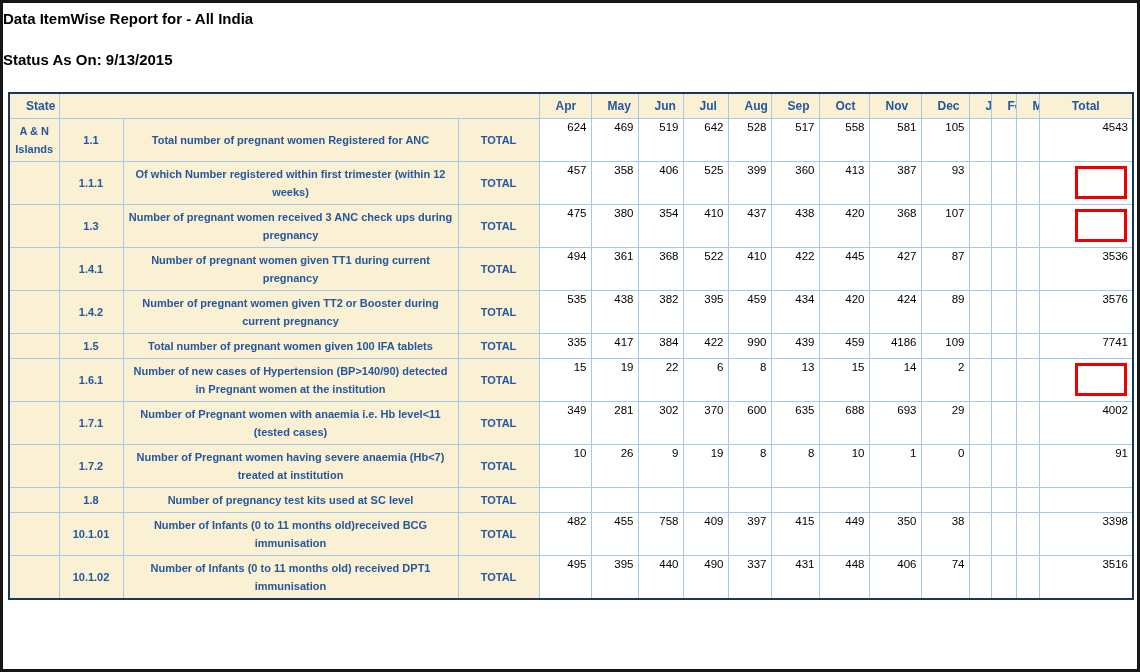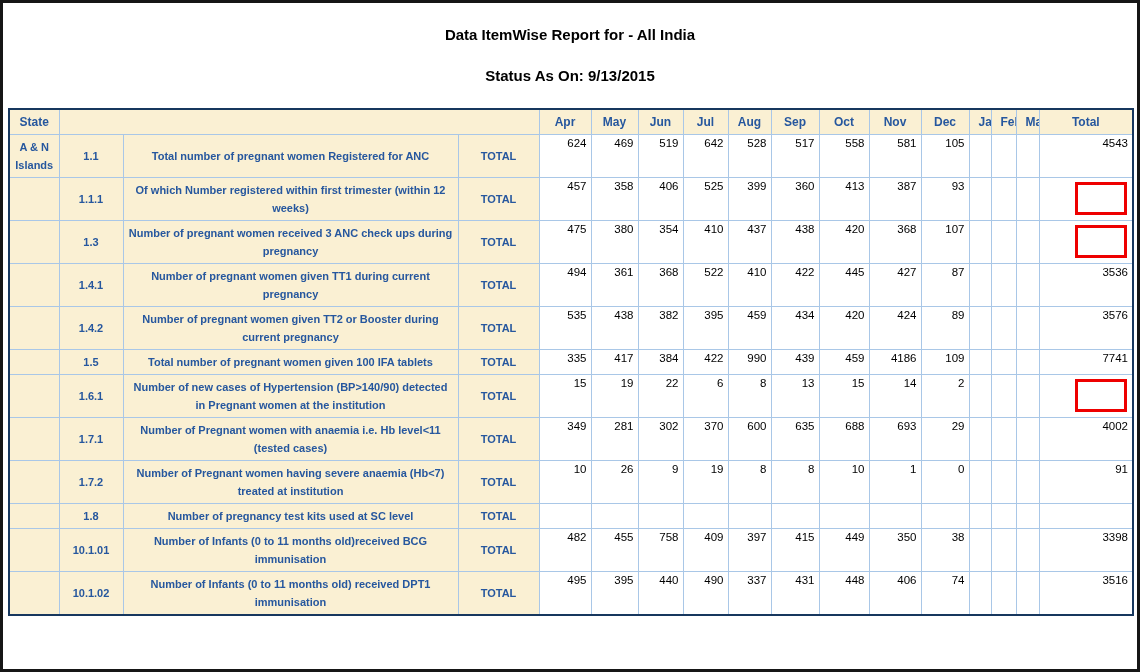--- a/index.html
+++ b/index.html
@@ -14,45 +14,45 @@
   html,body{margin:0;padding:0;background:#888;}
   .page{
     width:1140px;height:672px;
     background:#fff;
     border:3px solid #161616;
     overflow:hidden;
     font-family:"Liberation Sans",sans-serif;
   }
   .titles{padding-top:7px;}
   .title-line{
-    text-align:center;
+    text-align:left;
     font-size:15px;
     font-weight:bold;
     color:#000;
     line-height:18px;
-    margin:16px 0 23px 0;
+    margin:0 0 23px 0;
   }
   table.report{
     border-collapse:collapse;
     table-layout:fixed;
     width:1124px;
     margin:18px 0 0 5px;
     border:2px solid var(--table-border);
   }
   table.report th, table.report td{
     border:1px solid var(--cell-border);
     overflow:hidden;
   }
   th.hdr{
     background:var(--header-bg);
     color:var(--label-text);
     font-size:12px;
     font-weight:bold;
     text-align:center;
-    padding:5px 9px;
+    padding:5px 16px;
     vertical-align:middle;
   }
   td.lbl{
     background:var(--header-bg);
     color:var(--label-text);
     font-size:11px;
     font-weight:bold;
     text-align:center;
     vertical-align:middle;
     line-height:18px;

